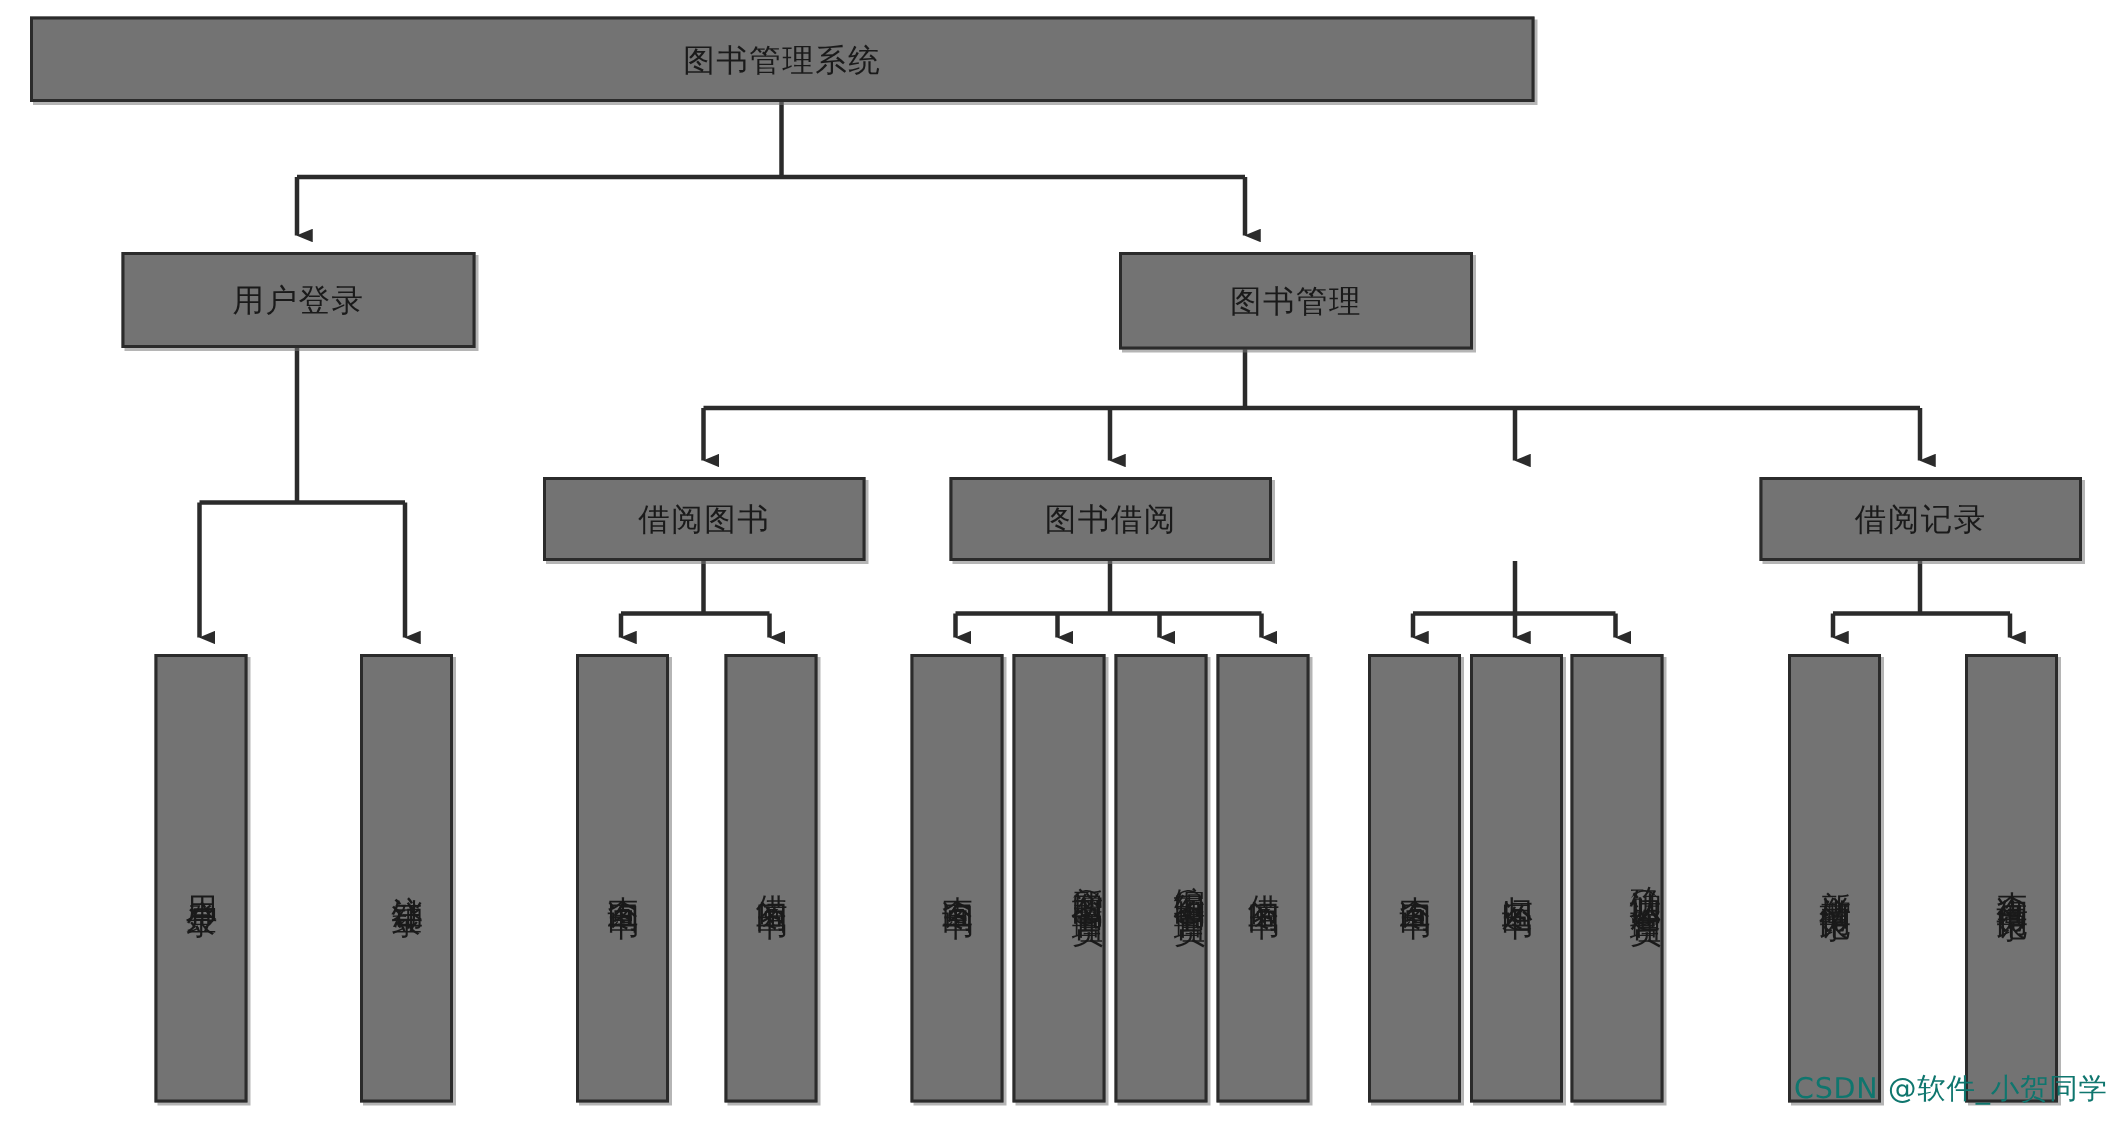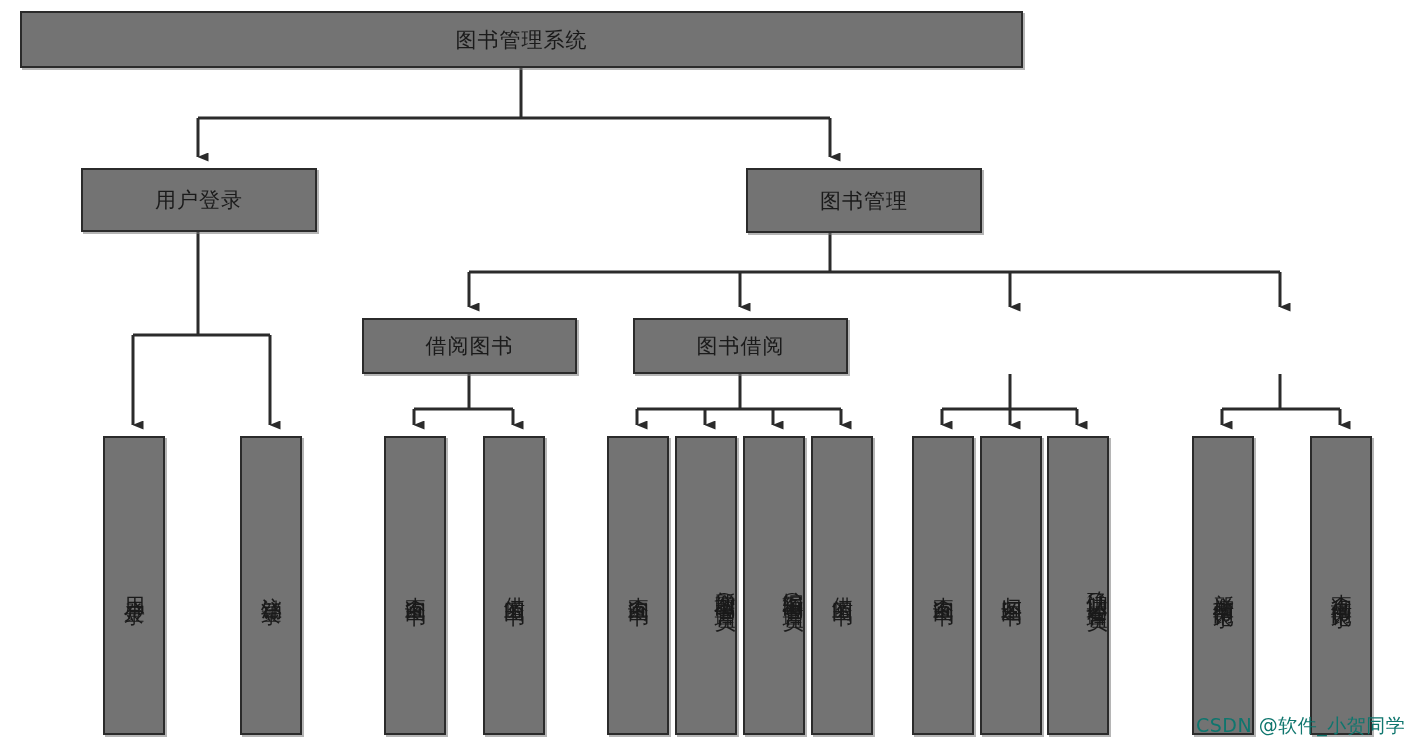--- a/index.html
+++ b/index.html
@@ -129,20 +129,23 @@
   <div class="node-box" style="left:712px;top:168px;width:236px;height:65px;margin-left:34px;">
     <span class="node-label-h">图书管理</span>
   </div>
 
   <div class="node-box" style="left:362px;top:318px;width:215px;height:56px;">
     <span class="node-label-h">借阅图书</span>
   </div>
   <div class="node-box" style="left:633px;top:318px;width:215px;height:56px;">
     <span class="node-label-h">图书借阅</span>
   </div>
+  <div class="node-box" style="left:1173px;top:318px;width:215px;height:56px;">
+    <span class="node-label-h">借阅记录</span>
+  </div>
 
   <div class="node-box" style="left:103px;top:436px;width:62px;height:299px;">
     <span class="node-label-v">用户登录</span>
   </div>
   <div class="node-box" style="left:240px;top:436px;width:62px;height:299px;">
     <span class="node-label-v">注销登录</span>
   </div>
 
   <div class="node-box" style="left:384px;top:436px;width:62px;height:299px;">
     <span class="node-label-v">查询图书</span>

